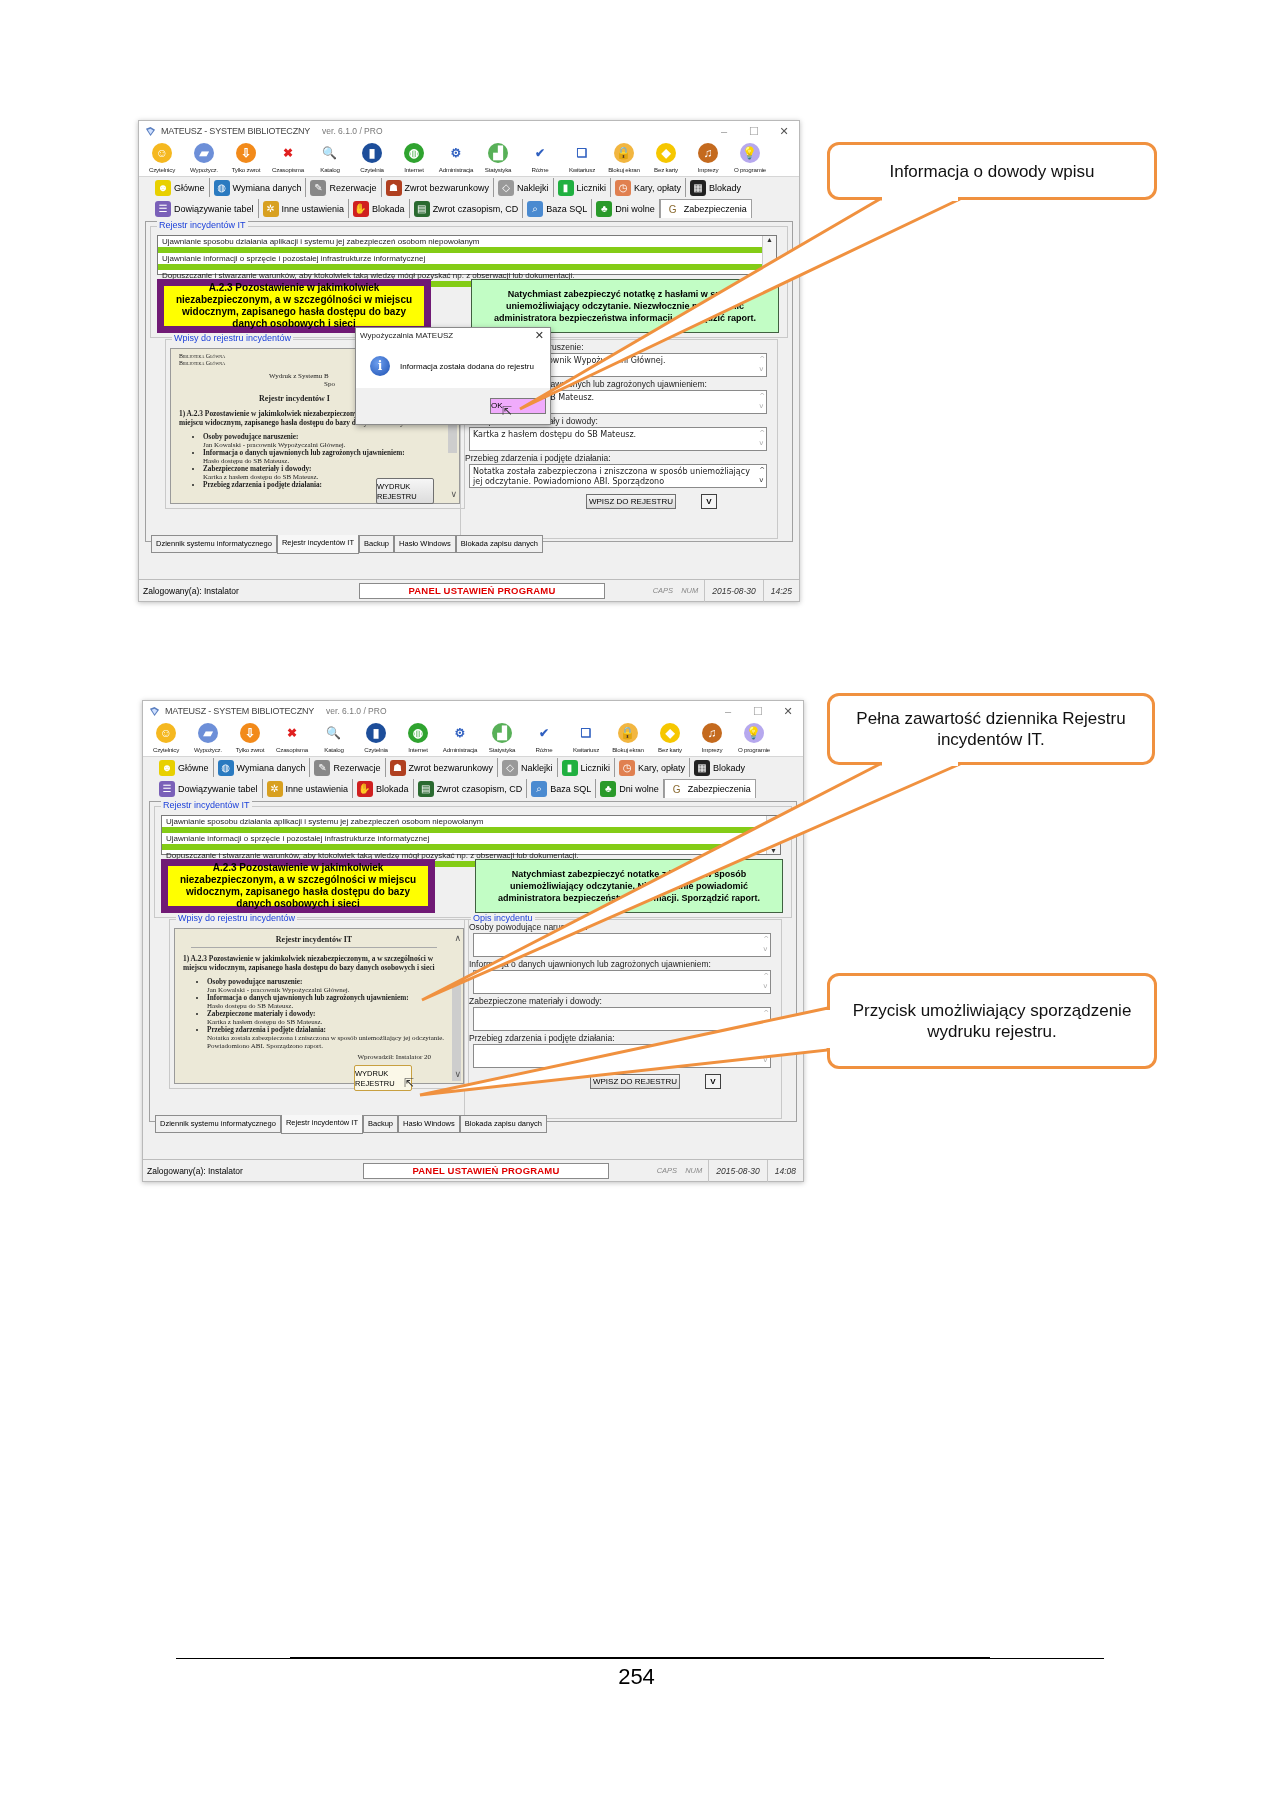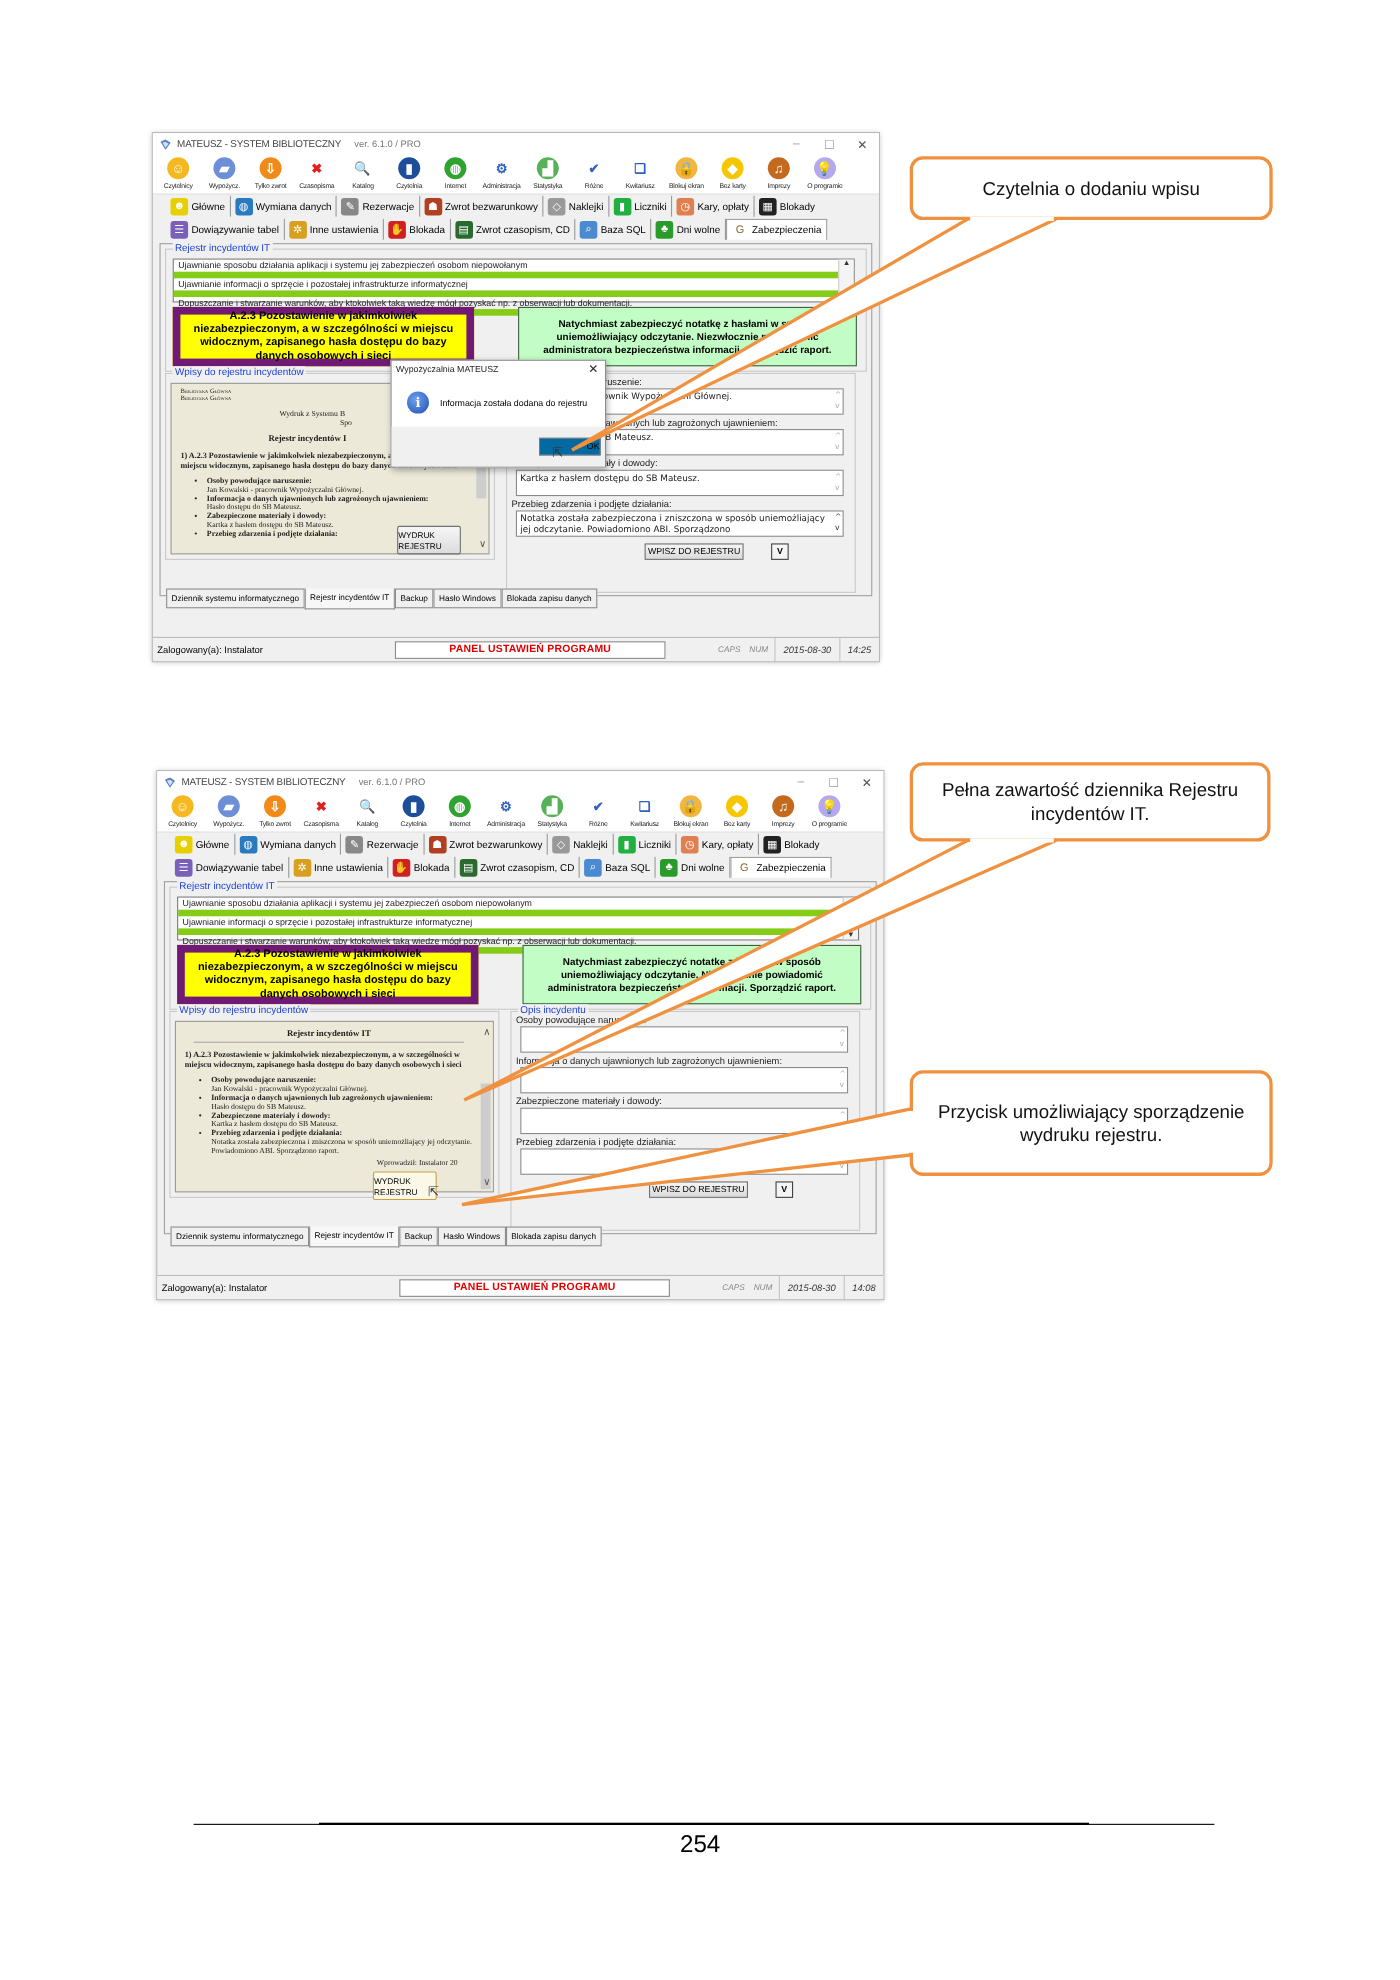--- a/index.html
+++ b/index.html
@@ -37,21 +37,21 @@
   .list { position: absolute; left: 6px; right: 10px; top: 8px; height: 40px; background: #fff; border: 1px solid #7a7a7a; }
   .list-row { height: 17px; line-height: 12px; font-size: 8px; padding-left: 4px; border-bottom: 6px solid #84cc16; color: #222; white-space: nowrap; overflow: hidden; }
   .list-scroll { position: absolute; right: 0; top: 0; width: 14px; height: 100%; border-left: 1px solid #ccc; background: #f4f4f4;
                  font-size: 7px; text-align: center; color: #333; }
 
   .yellow-box { position: absolute; left: 6px; top: 52px; width: 274px; height: 54px; background: #ffff00; border: 7px solid #701a75;
                 font-weight: bold; font-size: 10px; text-align: center; display: flex; align-items: center; justify-content: center; padding: 2px 10px; line-height: 12px; }
   .green-box { position: absolute; left: 320px; top: 52px; width: 308px; height: 54px; background: #c2fdc5; border: 1px solid #406040;
                font-weight: bold; font-size: 9px; text-align: center; display: flex; align-items: center; justify-content: center; padding: 2px 10px; line-height: 12px; }
 
-  .entries-group { left: 4px; top: 117px; width: 300px; height: 170px; padding-left: 17px; }
+  .entries-group { left: 19px; top: 117px; width: 300px; height: 170px; padding-left: 17px; }
   .preview { position: absolute; left: 4px; top: 8px; right: 4px; bottom: 4px; background: #ece9d8; border: 1px solid #9a9a9a; overflow: hidden; padding: 4px 18px 4px 8px; font-family: Liberation Serif, serif; font-size: 7px; color: #222; }
   .preview-scroll { position: absolute; right: 0; top: 0; width: 14px; bottom: 0; background: #ece9d8; }
   .preview-scroll .thumb { position: absolute; right: 2px; width: 9px; background: #cdcdcd; }
   .preview-scroll .arr { position: absolute; right: 2px; font-size: 9px; color: #555; }
   .pv-lib { font-variant: small-caps; font-size: 6px; line-height: 7px; }
   .pv-title { text-align: center; font-weight: bold; font-size: 8px; margin: 6px 0; }
   .pv-heading { font-weight: bold; font-size: 7.4px; line-height: 9px; margin: 4px 0 6px 0; }
   .pv-list { margin: 0; padding-left: 24px; line-height: 8px; }
   .pv-list li b { font-size: 7.2px; }
   .pv-by { text-align: right; font-size: 7px; padding-right: 14px; }
@@ -76,21 +76,21 @@
   .st-num { font-style: italic; color: #888; font-size: 7.5px; margin-right: 6px; }
   .st-date, .st-time { font-style: italic; color: #333; font-size: 8.5px; height: 22px; line-height: 22px; border-left: 1px solid #c4c4c4; padding: 0 7px; }
 
   
   .dialog { position: absolute; left: 216px; top: 206px; width: 196px; height: 98px; background: #fff; border: 1px solid #8a8a8a; box-shadow: 1px 2px 6px rgba(0,0,0,0.35); font-size: 8px; }
   .dlg-title { height: 16px; line-height: 16px; padding-left: 4px; color: #222; }
   .dlg-close { position: absolute; right: 6px; top: 1px; font-size: 11px; color: #333; }
   .dlg-body { height: 44px; display: flex; align-items: center; padding-left: 14px; }
   .dlg-icon { width: 20px; height: 20px; border-radius: 50%; background: radial-gradient(circle at 40% 35%, #6fa0f0, #1c4fb0); color: #fff; font-weight: bold; font-family: "DejaVu Serif", serif; font-size: 12px; display: flex; align-items: center; justify-content: center; margin-right: 10px; }
   .dlg-footer { position: absolute; left: 0; right: 0; bottom: 0; height: 36px; background: #f0f0f0; }
-  .dlg-ok { position: absolute; right: 4px; top: 10px; width: 56px; height: 16px; border: 1px solid #7a7a7a; background: #0369a1; font-size: 8px; text-align: right; line-height: 14px; }
+  .dlg-ok { position: absolute; right: 4px; top: 10px; width: 56px; height: 16px; border: 1px solid #7a7a7a; background: #f0abfc; font-size: 8px; text-align: left; line-height: 14px; }
   .cursor { position: absolute; font-size: 12px; color: #333; }
 
   
   .callout { position: absolute; border: 3px solid #f0913f; border-radius: 12px; background: #fff; font-family: "Liberation Sans", sans-serif;
              font-size: 17px; color: #111; text-align: center; display: flex; align-items: center; justify-content: center; line-height: 21px; padding: 0 8px; z-index: 3; }
   .pointers { position: absolute; left: 0; top: 0; width: 1273px; height: 1800px; pointer-events: none; z-index: 4; }
 
   .footer-rule-thin { position: absolute; left: 176px; top: 1658px; width: 928px; height: 1px; background: #000; }
   .footer-rule-thick { position: absolute; left: 290px; top: 1657px; width: 700px; height: 2px; background: #000; }
   .page-number { position: absolute; left: 0; width: 1273px; top: 1664px; text-align: center; font-size: 22px; color: #000; }
@@ -533,21 +533,21 @@
   <div class="statusbar">
     <span class="st-user">Zalogowany(a): Instalator</span>
     <span class="st-panel">PANEL USTAWIEŃ PROGRAMU</span>
     <span class="st-caps">CAPS</span>
     <span class="st-num">NUM</span>
     <span class="st-date">2015-08-30</span>
     <span class="st-time">14:08</span>
   </div>
 </div>
 
-<div class="callout" style="left:827px; top:142px; width:330px; height:58px;">Czytelnia o dodaniu wpisu</div>
+<div class="callout" style="left:827px; top:142px; width:330px; height:58px;">Informacja o dowody wpisu</div>
 <div class="callout" style="left:827px; top:693px; width:328px; height:72px;">Pełna zawartość dziennika Rejestru incydentów IT.</div>
 <div class="callout" style="left:827px; top:973px; width:330px; height:96px;">Przycisk umożliwiający sporządzenie wydruku rejestru.</div>
 
 <svg class="pointers" viewBox="0 0 1273 1800">
 
   <polygon points="880,199 520,409 960,199" fill="#fff" stroke="#f0913f" stroke-width="3" stroke-linejoin="miter"></polygon>
   <line x1="882" y1="199" x2="958" y2="199" stroke="#fff" stroke-width="4"></line>
 
   <polygon points="880,764 422,1000 960,764" fill="#fff" stroke="#f0913f" stroke-width="3"></polygon>
   <line x1="882" y1="764" x2="958" y2="764" stroke="#fff" stroke-width="4"></line>

